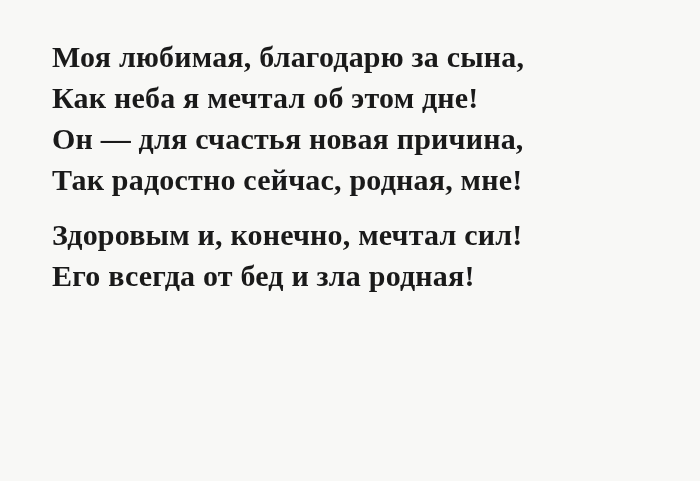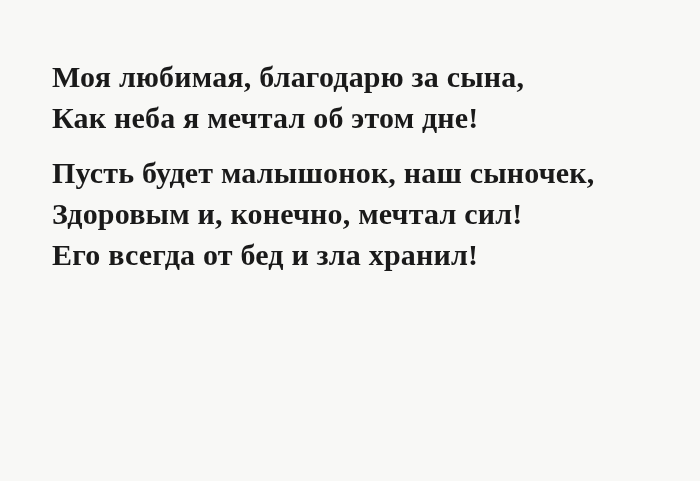--- a/index.html
+++ b/index.html
@@ -7,40 +7,41 @@
     padding: 0;
   }
   body {
     width: 700px;
     height: 481px;
     background: #f8f8f6;
     overflow: hidden;
     font-family: "Liberation Serif", "DejaVu Serif", serif;
   }
   .poem {
-    padding: 56px 20px 0 52px;
+    padding: 36px 20px 0 52px;
     color: #1a1a1a;
   }
   .stanza {
     margin: 0 0 14px 0;
   }
   .poem-line {
     font-size: 30px;
     font-weight: 700;
     line-height: 41px;
     letter-spacing: 0.2px;
     white-space: nowrap;
   }
 </style>
 </head>
 <body>
 
 <div class="poem">
   <div class="stanza">
     <div class="poem-line">Моя любимая, благодарю за сына,</div>
     <div class="poem-line">Как неба я мечтал об этом дне!</div>
+    <div class="poem-line">Он — для счастья новая причина,</div>
+    <div class="poem-line">Так радостно сейчас, родная, мне!</div>
   </div>
   <div class="stanza">
-    <div class="poem-line">Пусть будет малышонок, наш сыночек,</div>
     <div class="poem-line">Здоровым и, конечно, мечтал сил!</div>
-    <div class="poem-line">Его всегда от бед и зла хранил!</div>
+    <div class="poem-line">Его всегда от бед и зла родная!</div>
   </div>
 </div>
 
 </body></html>

